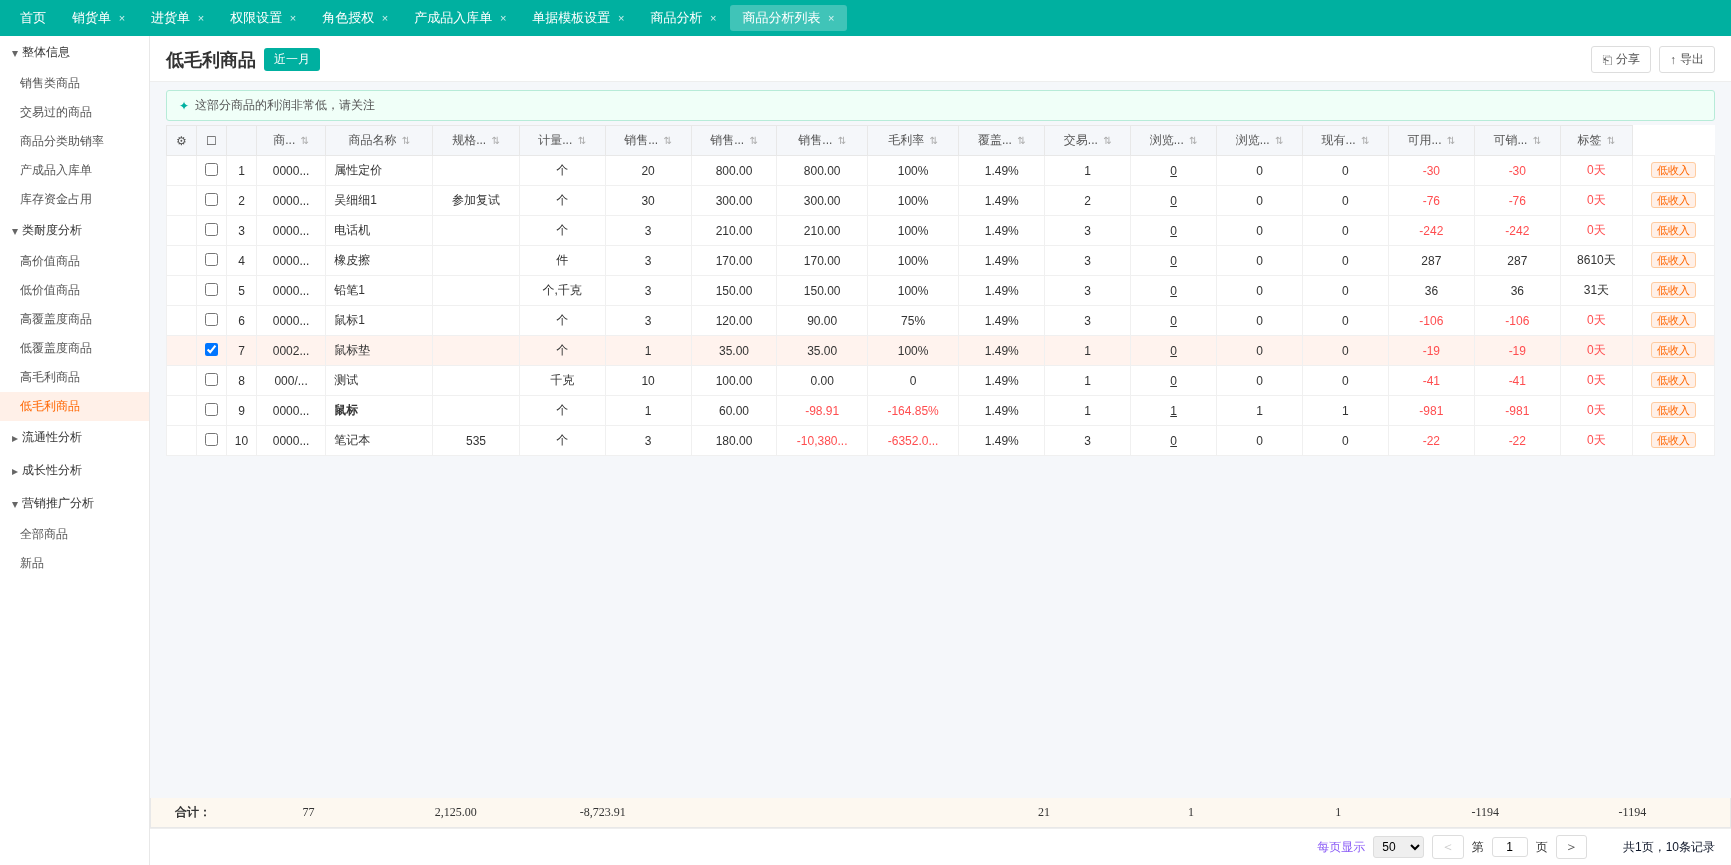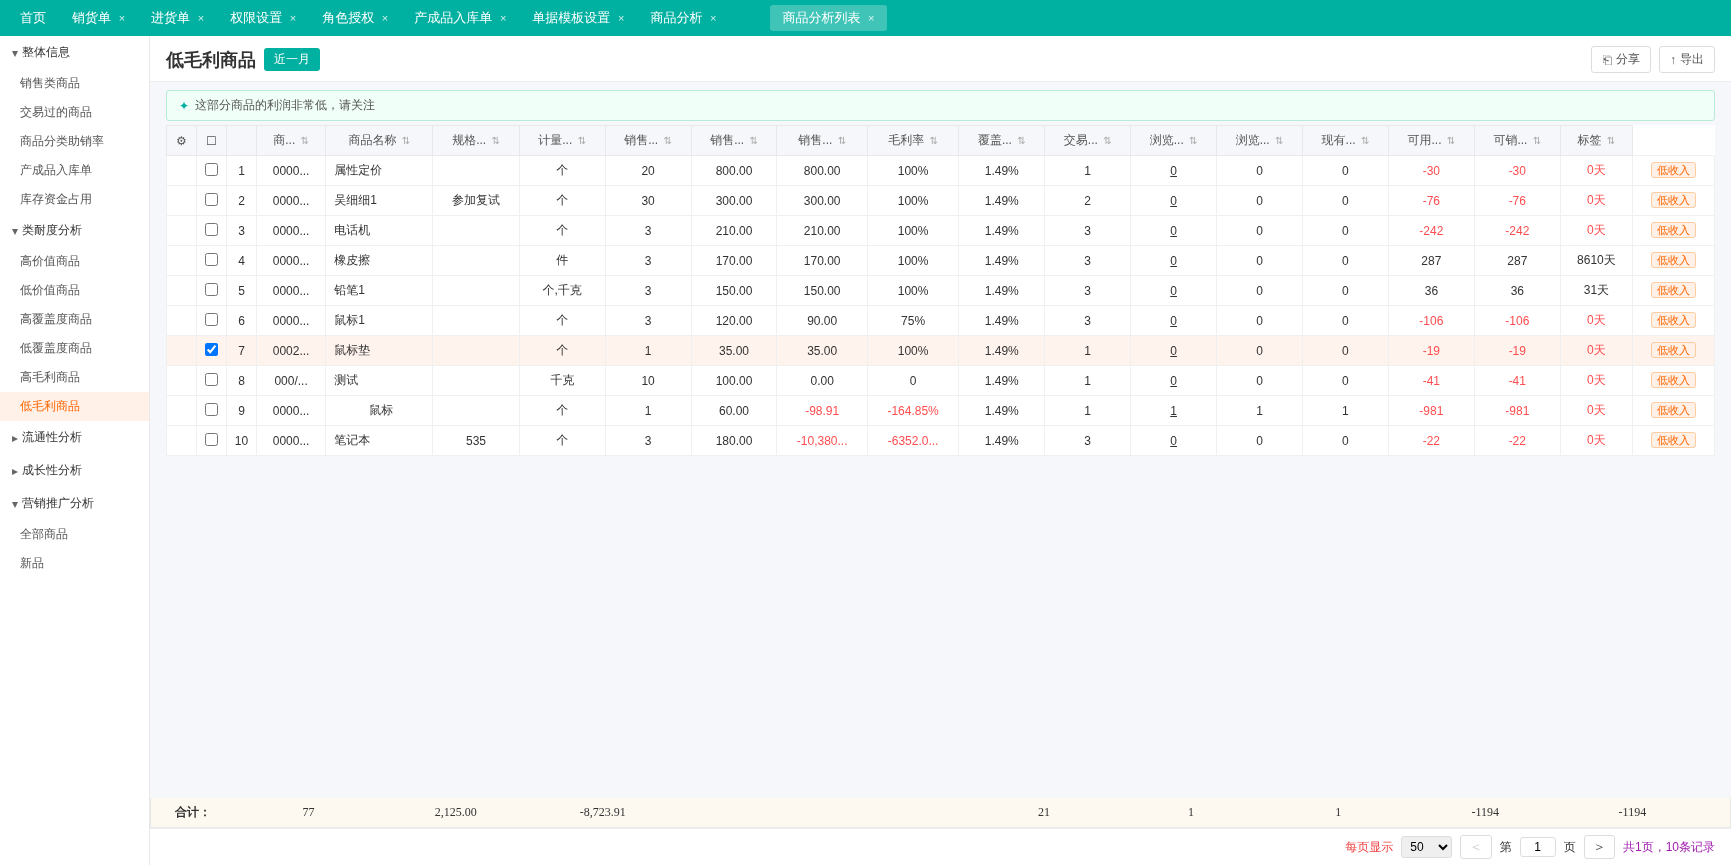--- a/index.html
+++ b/index.html
@@ -15,21 +15,21 @@
       gap: 2px;
     }
     .top-nav .nav-item {
       color: #fff;
       padding: 4px 12px;
       cursor: pointer;
       font-size: 13px;
       border-radius: 3px;
       white-space: nowrap;
     }
-    .top-nav .nav-item.active { background: rgba(255,255,255,0.25); margin-left: 40px; }
+    .top-nav .nav-item.active { background: rgba(255,255,255,0.25); }
     .top-nav .nav-item .close-x { margin-left: 4px; font-size: 11px; opacity: 0.8; }
 
     
     .main-layout {
       display: flex;
       height: calc(100vh - 36px);
     }
 
     
     .sidebar {
@@ -214,21 +214,21 @@
     .pagination-bar {
       display: flex;
       align-items: center;
       justify-content: flex-end;
       padding: 6px 16px;
       background: #fff;
       border-top: 1px solid #eee;
       gap: 8px;
       font-size: 12px;
     }
-    .page-size-label { color: #ef4444; }
+    .page-size-label { color: #8b5cf6; }
     .page-size-select {
       border: 1px solid #ddd;
       border-radius: 3px;
       padding: 2px 4px;
       font-size: 12px;
     }
     .page-btn {
       border: 1px solid #ddd;
       background: #fff;
       padding: 2px 8px;
@@ -238,21 +238,21 @@
     }
     .page-btn:disabled { color: #ccc; cursor: default; }
     .page-input {
       border: 1px solid #ddd;
       border-radius: 3px;
       width: 36px;
       text-align: center;
       padding: 2px 4px;
       font-size: 12px;
     }
-    .page-info { color: #a21caf; }
+    .page-info { color: #0f172a; margin-left: 28px; }
 
     .settings-col { width: 30px; }
     .checkbox-col { width: 30px; }
     .num-col { width: 30px; }
   </style>
 </head>
 <body>
 
 <nav class="top-nav">
   <div class="nav-item">首页</div>
@@ -528,21 +528,21 @@
     <td style="color:#ff4d4f">-41</td>
     <td style="color:#ff4d4f">-41</td>
     <td style="color:#ff4d4f">0天</td>
     <td><span class="tag-low-income">低收入</span></td>
   </tr>
             <tr>
     <td></td>
     <td><input type="checkbox" style=""></td>
     <td>9</td>
     <td>0000...</td>
-    <td style="text-align:center;padding-left:8px;">鼠标</td>
+    <td style="text-align:left;padding-left:8px;font-weight:bold;">鼠标</td>
     <td></td>
     <td>个</td>
     <td>1</td>
     <td>60.00</td>
     <td style="color:#ff4d4f">-98.91</td>
     <td style="color:#ff4d4f">-164.85%</td>
     <td>1.49%</td>
     <td>1</td>
     <td><span class="link-underline">1</span></td>
     <td>1</td>

